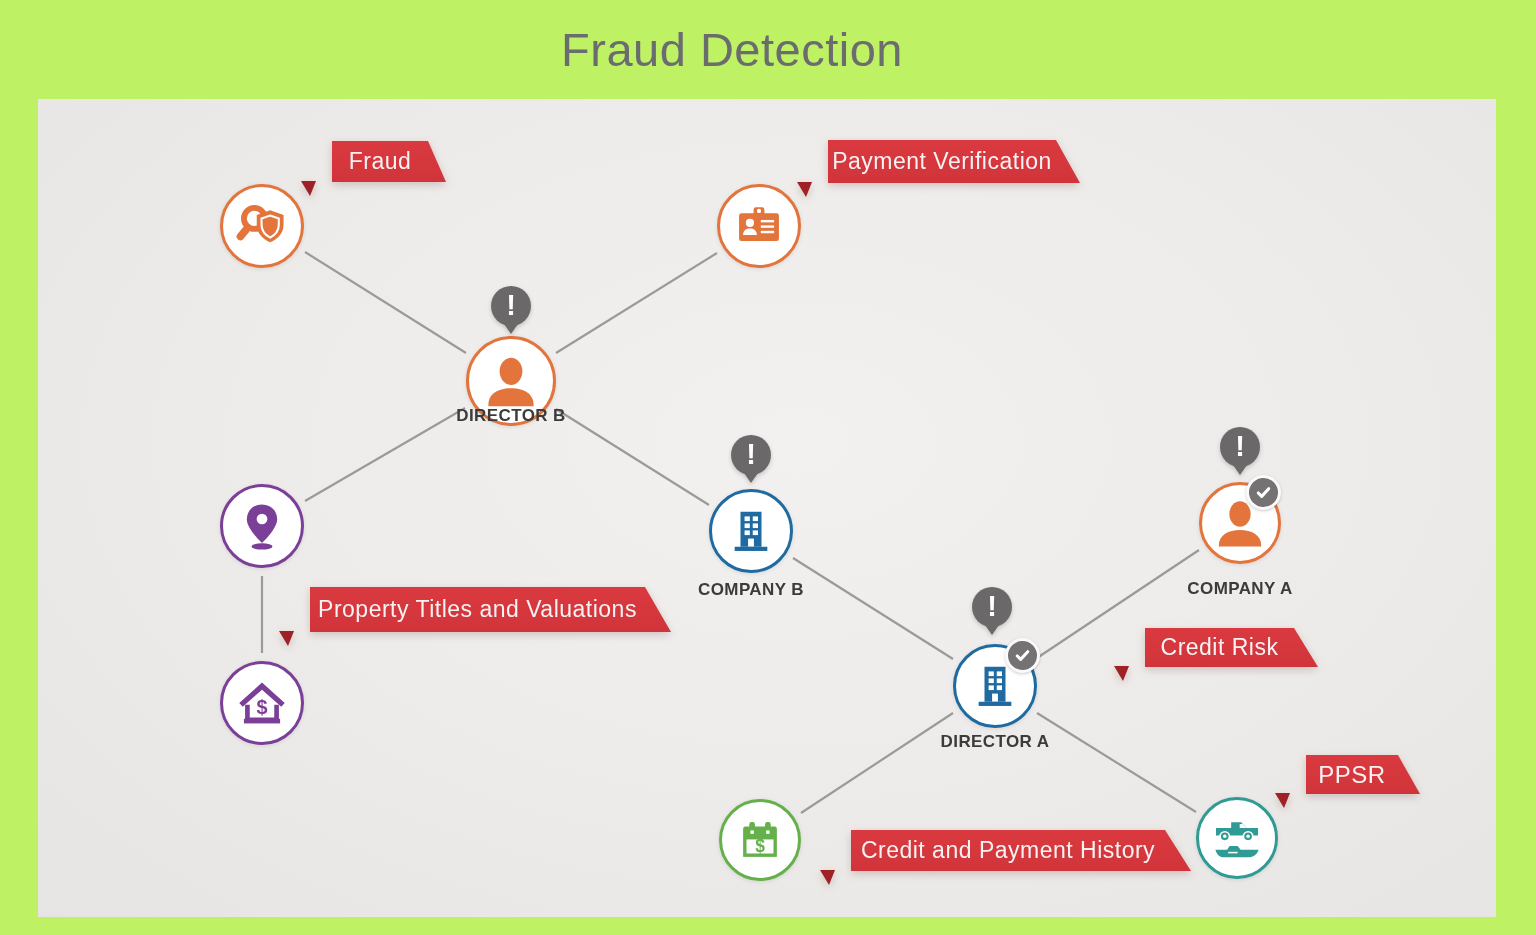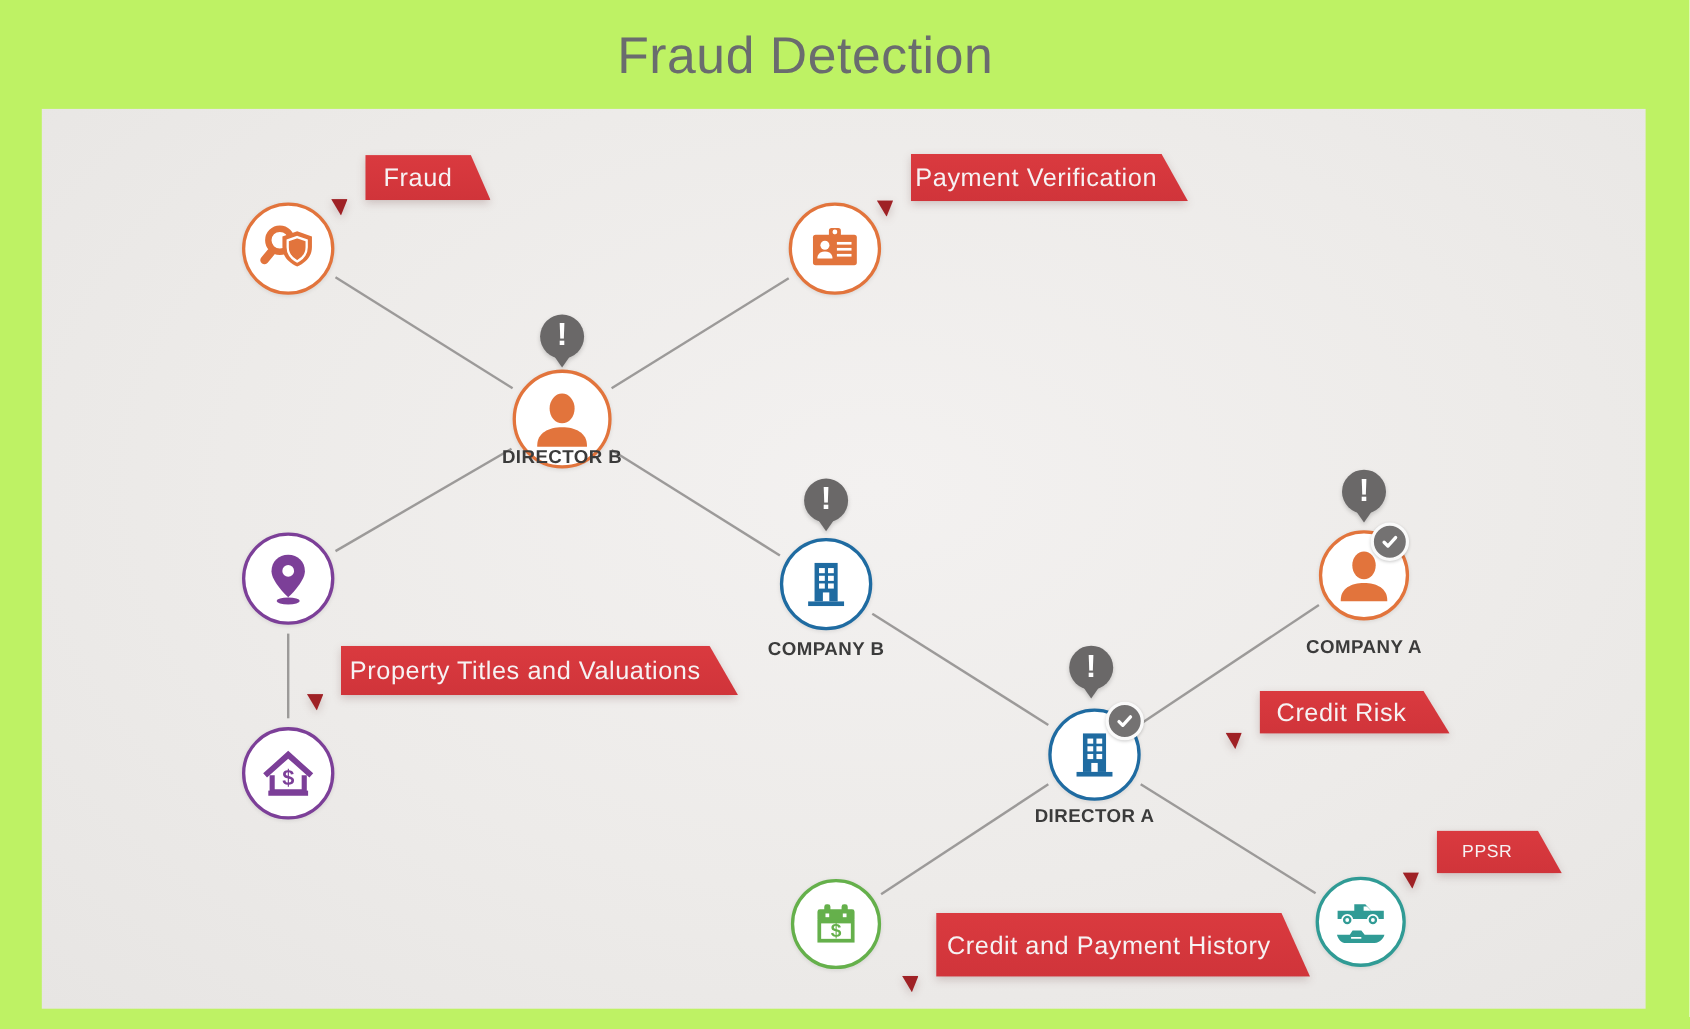--- a/index.html
+++ b/index.html
@@ -295,25 +295,25 @@
 
   <div class="banner" style="left:1112px;top:628px;width:173px;height:39px;--slant:24px;">
     <div class="banner-body">
         <span style="font-size:23px;">Credit Risk</span>
       </div>
     <div class="banner-fold"></div>
   </div>
 
   <div class="banner" style="left:1273px;top:755px;width:114px;height:39px;--slant:22px;">
     <div class="banner-body">
-        <span style="font-size:16px;">PPSR</span>
-      </div>
-    <div class="banner-fold"></div>
-  </div>
-
-  <div class="banner" style="left:818px;top:830px;width:340px;height:58px;--slant:26px;">
+        <span style="font-size:24px;">PPSR</span>
+      </div>
+    <div class="banner-fold"></div>
+  </div>
+
+  <div class="banner" style="left:818px;top:830px;width:340px;height:41px;--slant:26px;">
     <div class="banner-body">
         <span style="font-size:23px;">Credit and Payment History</span>
       </div>
     <div class="banner-fold"></div>
   </div>
 
 </div>
 
 </body></html>

